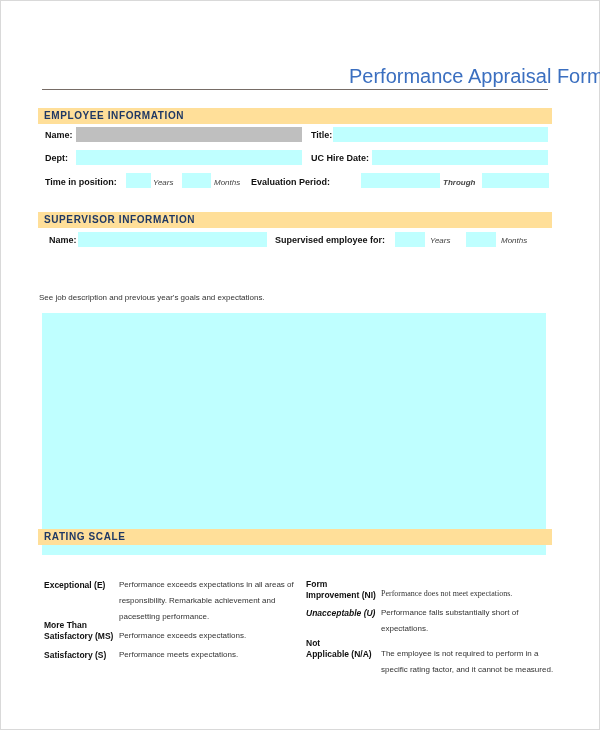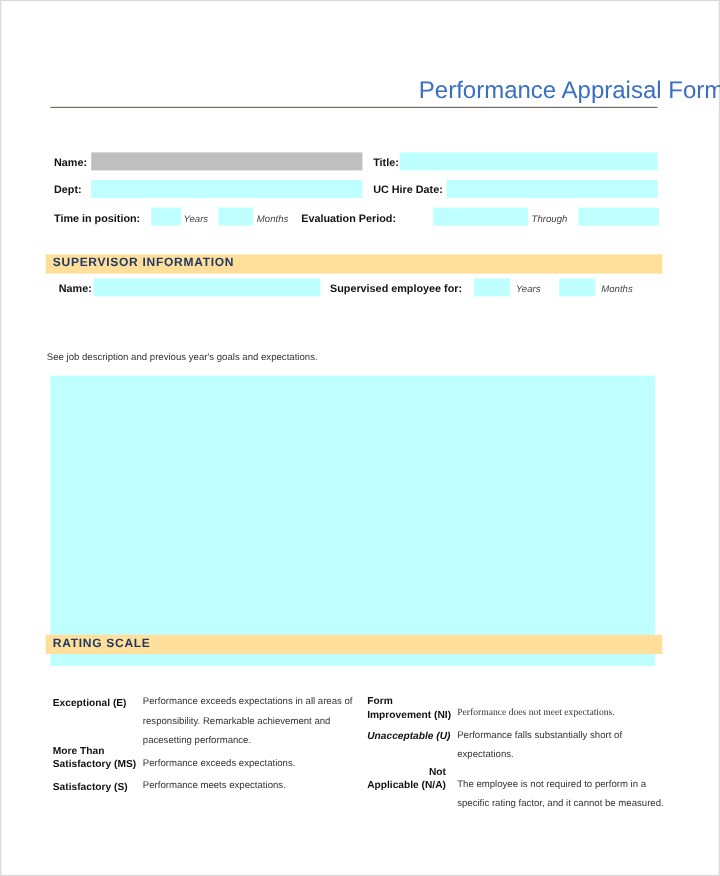--- a/index.html
+++ b/index.html
@@ -20,20 +20,23 @@
   .rdesc.serif { font-family:"Liberation Serif", serif; }
 </style>
 </head>
 <body>
 
 <div class="page">
 
   <div class="abs title">Performance Appraisal Form</div>
   <div class="abs rule"></div>
 
+  <div class="abs bar" style="top:107px;">
+    <span>EMPLOYEE INFORMATION</span>
+  </div>
 
   <div class="abs lbl" style="left:44px;top:129px;">Name:</div>
   <input class="abs fld gray" style="left: 75px; top: 126px; width: 226px; height: 15px;" value="">
 
   <div class="abs lbl" style="left:310px;top:129px;">Title:</div>
   <input class="abs fld" style="left: 332px; top: 126px; width: 215px; height: 15px;" value="">
 
   <div class="abs lbl" style="left:44px;top:152px;">Dept:</div>
   <input class="abs fld" style="left: 75px; top: 149px; width: 226px; height: 15px;" value="">
 
@@ -42,21 +45,21 @@
 
   <div class="abs lbl" style="left:44px;top:176px;">Time in position:</div>
   <input class="abs fld" style="left: 125px; top: 172px; width: 25px; height: 15px;" value="">
   <div class="abs unit" style="left:152px;top:177px;">Years</div>
   <input class="abs fld" style="left: 181px; top: 172px; width: 29px; height: 15px;" value="">
   <div class="abs unit" style="left:213px;top:177px;">Months</div>
 
   <div class="abs lbl" style="left:250px;top:176px;">Evaluation Period:</div>
   <div class="abs unit" style="left:335px;top:177px;margin-top:37px;">From</div>
   <input class="abs fld" style="left: 360px; top: 172px; width: 79px; height: 15px;" value="">
-  <div class="abs unit" style="left:442px;top:177px;">Through</div>
+  <div class="abs unit" style="left:442px;top:177px;font-weight:bold;">Through</div>
   <input class="abs fld" style="left: 481px; top: 172px; width: 67px; height: 15px;" value="">
 
   <div class="abs bar" style="top:211px;">
     <span>SUPERVISOR INFORMATION</span>
   </div>
 
   <div class="abs lbl" style="left:48px;top:234px;">Name:</div>
   <input class="abs fld" style="left: 77px; top: 231px; width: 189px; height: 15px;" value="">
 
   <div class="abs lbl" style="left:274px;top:234px;">Supervised employee for:</div>
@@ -99,21 +102,21 @@
   <div class="abs rdesc serif" style="left:380px;top:585px;">
     <div>Performance does not meet expectations.</div>
   </div>
 
   <div class="abs rterm" style="left:305px;top:607px;font-style:italic;">Unacceptable (U)</div>
   <div class="abs rdesc" style="left:380px;top:604px;">
     <div>Performance falls substantially short of</div>
     <div>expectations.</div>
   </div>
 
-  <div class="abs rterm" style="left:305px;top:637px;text-align:right;">
+  <div class="abs rterm" style="left:305px;top:637px;">
     <div>Not</div>
     <div>Applicable (N/A)</div>
   </div>
   <div class="abs rdesc" style="left:380px;top:645px;">
     <div>The employee is not required to perform in a</div>
     <div>specific rating factor, and it cannot be measured.</div>
   </div>
 
 </div>
 

